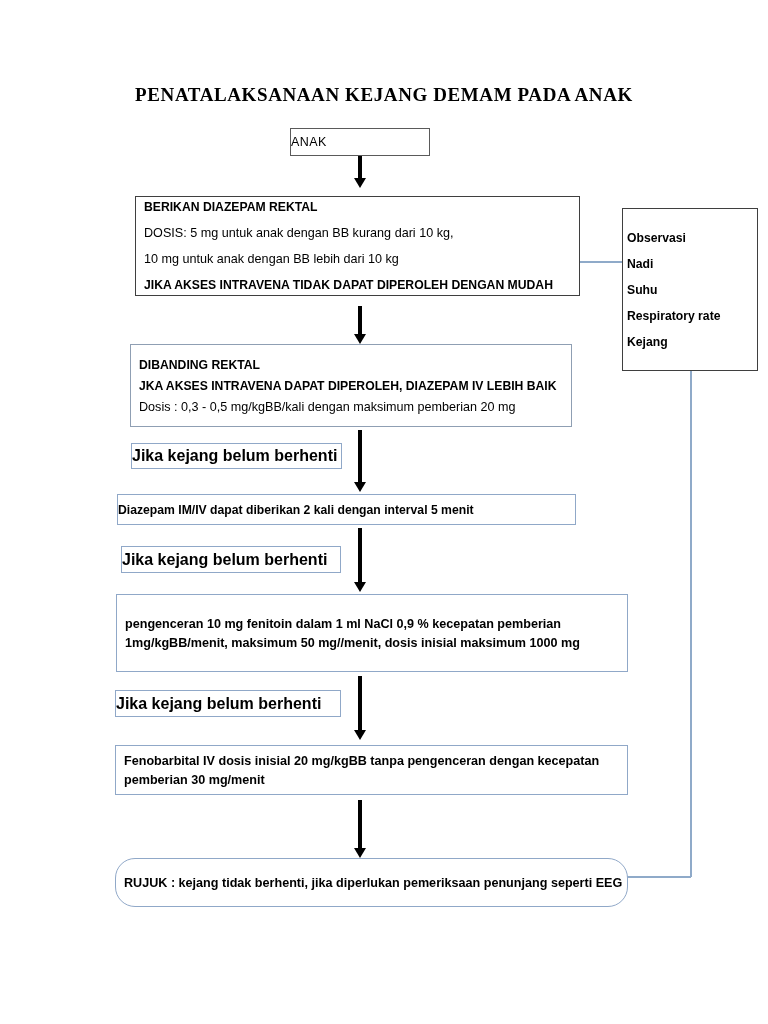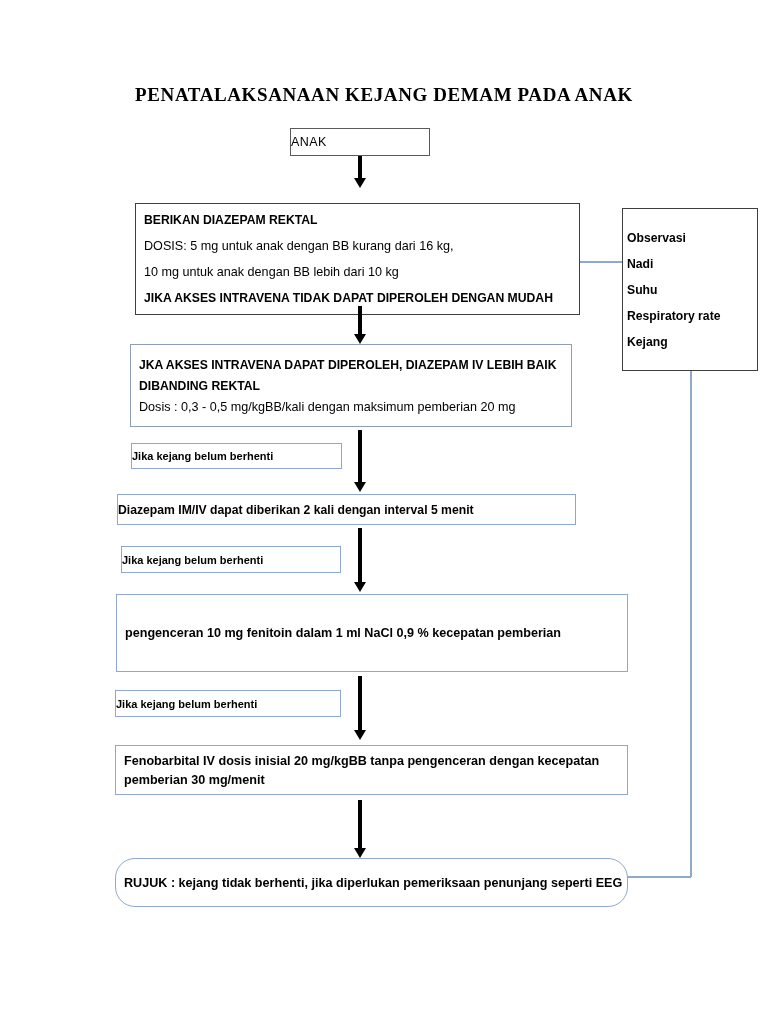--- a/index.html
+++ b/index.html
@@ -64,21 +64,21 @@
   .node.blue {
     border: 1px solid #90a8c8;
   }
   .node.bluegray {
     border: 1.3px solid #8f9fb3;
   }
 
   
   .t-anak { font-size: 12.5px; font-weight: normal; letter-spacing: 0.4px; }
   .t-bold { font-weight: bold; }
-  .t-115  { font-size: 11px; }
+  .t-115  { font-size: 16px; }
   .t-12   { font-size: 12.2px; }
   .t-125  { font-size: 12.6px; }
 
   .line-gap-1 { margin: 3.5px 0; }
   .line-gap-2 { margin: 6px 0; }
   .line-gap-3 { margin: 2.5px 0; }
 
   
   .arrow {
     position: absolute;
@@ -120,23 +120,23 @@
 
   <div class="node dark-thin" style="left:290px; top:128px; width:140px; height:28px;">
     <span class="ln t-anak">ANAK</span>
   </div>
 
   <div class="arrow" style="left:348px; top:156px; width:24px; height:32px;">
     <div class="shaft" style="height:22px;"></div>
     <div class="head"></div>
   </div>
 
-  <div class="node dark" style="left:135px; top:203px; width:445px; height:112px; padding:6px 8px;">
+  <div class="node dark" style="left:135px; top:196px; width:445px; height:100px; padding:6px 8px;">
     <span class="ln t-12 t-bold line-gap-2">BERIKAN DIAZEPAM REKTAL</span>
-    <span class="ln t-125 line-gap-2">DOSIS: 5 mg untuk anak dengan BB kurang dari 16 kg,</span>
+    <span class="ln t-125 line-gap-2">DOSIS: 5 mg untuk anak dengan BB kurang dari 10 kg,</span>
     <span class="ln t-125 line-gap-2">10 mg untuk anak dengan BB lebih dari 10 kg</span>
     <span class="ln t-12 t-bold line-gap-2">JIKA AKSES INTRAVENA TIDAK DAPAT DIPEROLEH DENGAN MUDAH</span>
   </div>
 
   <div class="conn h" style="left:580px; top:261px; width:42px;"></div>
 
   <div class="node dark" style="left:622px; top:208px; width:136px; height:163px; padding:4px 4px;">
     <span class="ln t-12 t-bold line-gap-2">Observasi</span>
     <span class="ln t-12 t-bold line-gap-2">Nadi</span>
     <span class="ln t-12 t-bold line-gap-2">Suhu</span>
@@ -147,22 +147,22 @@
   <div class="conn v" style="left:690px; top:371px; height:506px;"></div>
 
   <div class="conn h" style="left:627px; top:876px; width:64px;"></div>
 
   <div class="arrow" style="left:348px; top:306px; width:24px; height:38px;">
     <div class="shaft" style="height:28px;"></div>
     <div class="head"></div>
   </div>
 
   <div class="node bluegray" style="left:130px; top:344px; width:442px; height:83px; padding:5px 8px;">
+    <span class="ln t-12 t-bold line-gap-1">DIBANDING REKTAL</span>
     <span class="ln t-12 t-bold line-gap-1">JKA AKSES INTRAVENA DAPAT DIPEROLEH, DIAZEPAM IV LEBIH BAIK</span>
-    <span class="ln t-12 t-bold line-gap-1">DIBANDING REKTAL</span>
     <span class="ln t-125 line-gap-1">Dosis : 0,3 - 0,5 mg/kgBB/kali dengan maksimum pemberian 20 mg</span>
   </div>
 
   <div class="node blue" style="left:131px; top:443px; width:211px; height:26px;">
     <span class="ln t-115 t-bold">Jika kejang belum berhenti</span>
   </div>
 
   <div class="arrow" style="left:348px; top:430px; width:24px; height:62px;">
     <div class="shaft" style="height:52px;"></div>
     <div class="head"></div>
@@ -176,20 +176,21 @@
     <span class="ln t-115 t-bold">Jika kejang belum berhenti</span>
   </div>
 
   <div class="arrow" style="left:348px; top:528px; width:24px; height:64px;">
     <div class="shaft" style="height:54px;"></div>
     <div class="head"></div>
   </div>
 
   <div class="node blue" style="left:116px; top:594px; width:512px; height:78px; padding:4px 8px;">
     <span class="ln t-125 t-bold line-gap-3">pengenceran 10 mg fenitoin dalam 1 ml NaCl 0,9 % kecepatan pemberian</span>
+    <span class="ln t-125 t-bold line-gap-3">1mg/kgBB/menit, maksimum 50 mg//menit, dosis inisial maksimum 1000 mg</span>
   </div>
 
   <div class="node blue" style="left:115px; top:690px; width:226px; height:27px;">
     <span class="ln t-115 t-bold">Jika kejang belum berhenti</span>
   </div>
 
   <div class="arrow" style="left:348px; top:676px; width:24px; height:64px;">
     <div class="shaft" style="height:54px;"></div>
     <div class="head"></div>
   </div>

